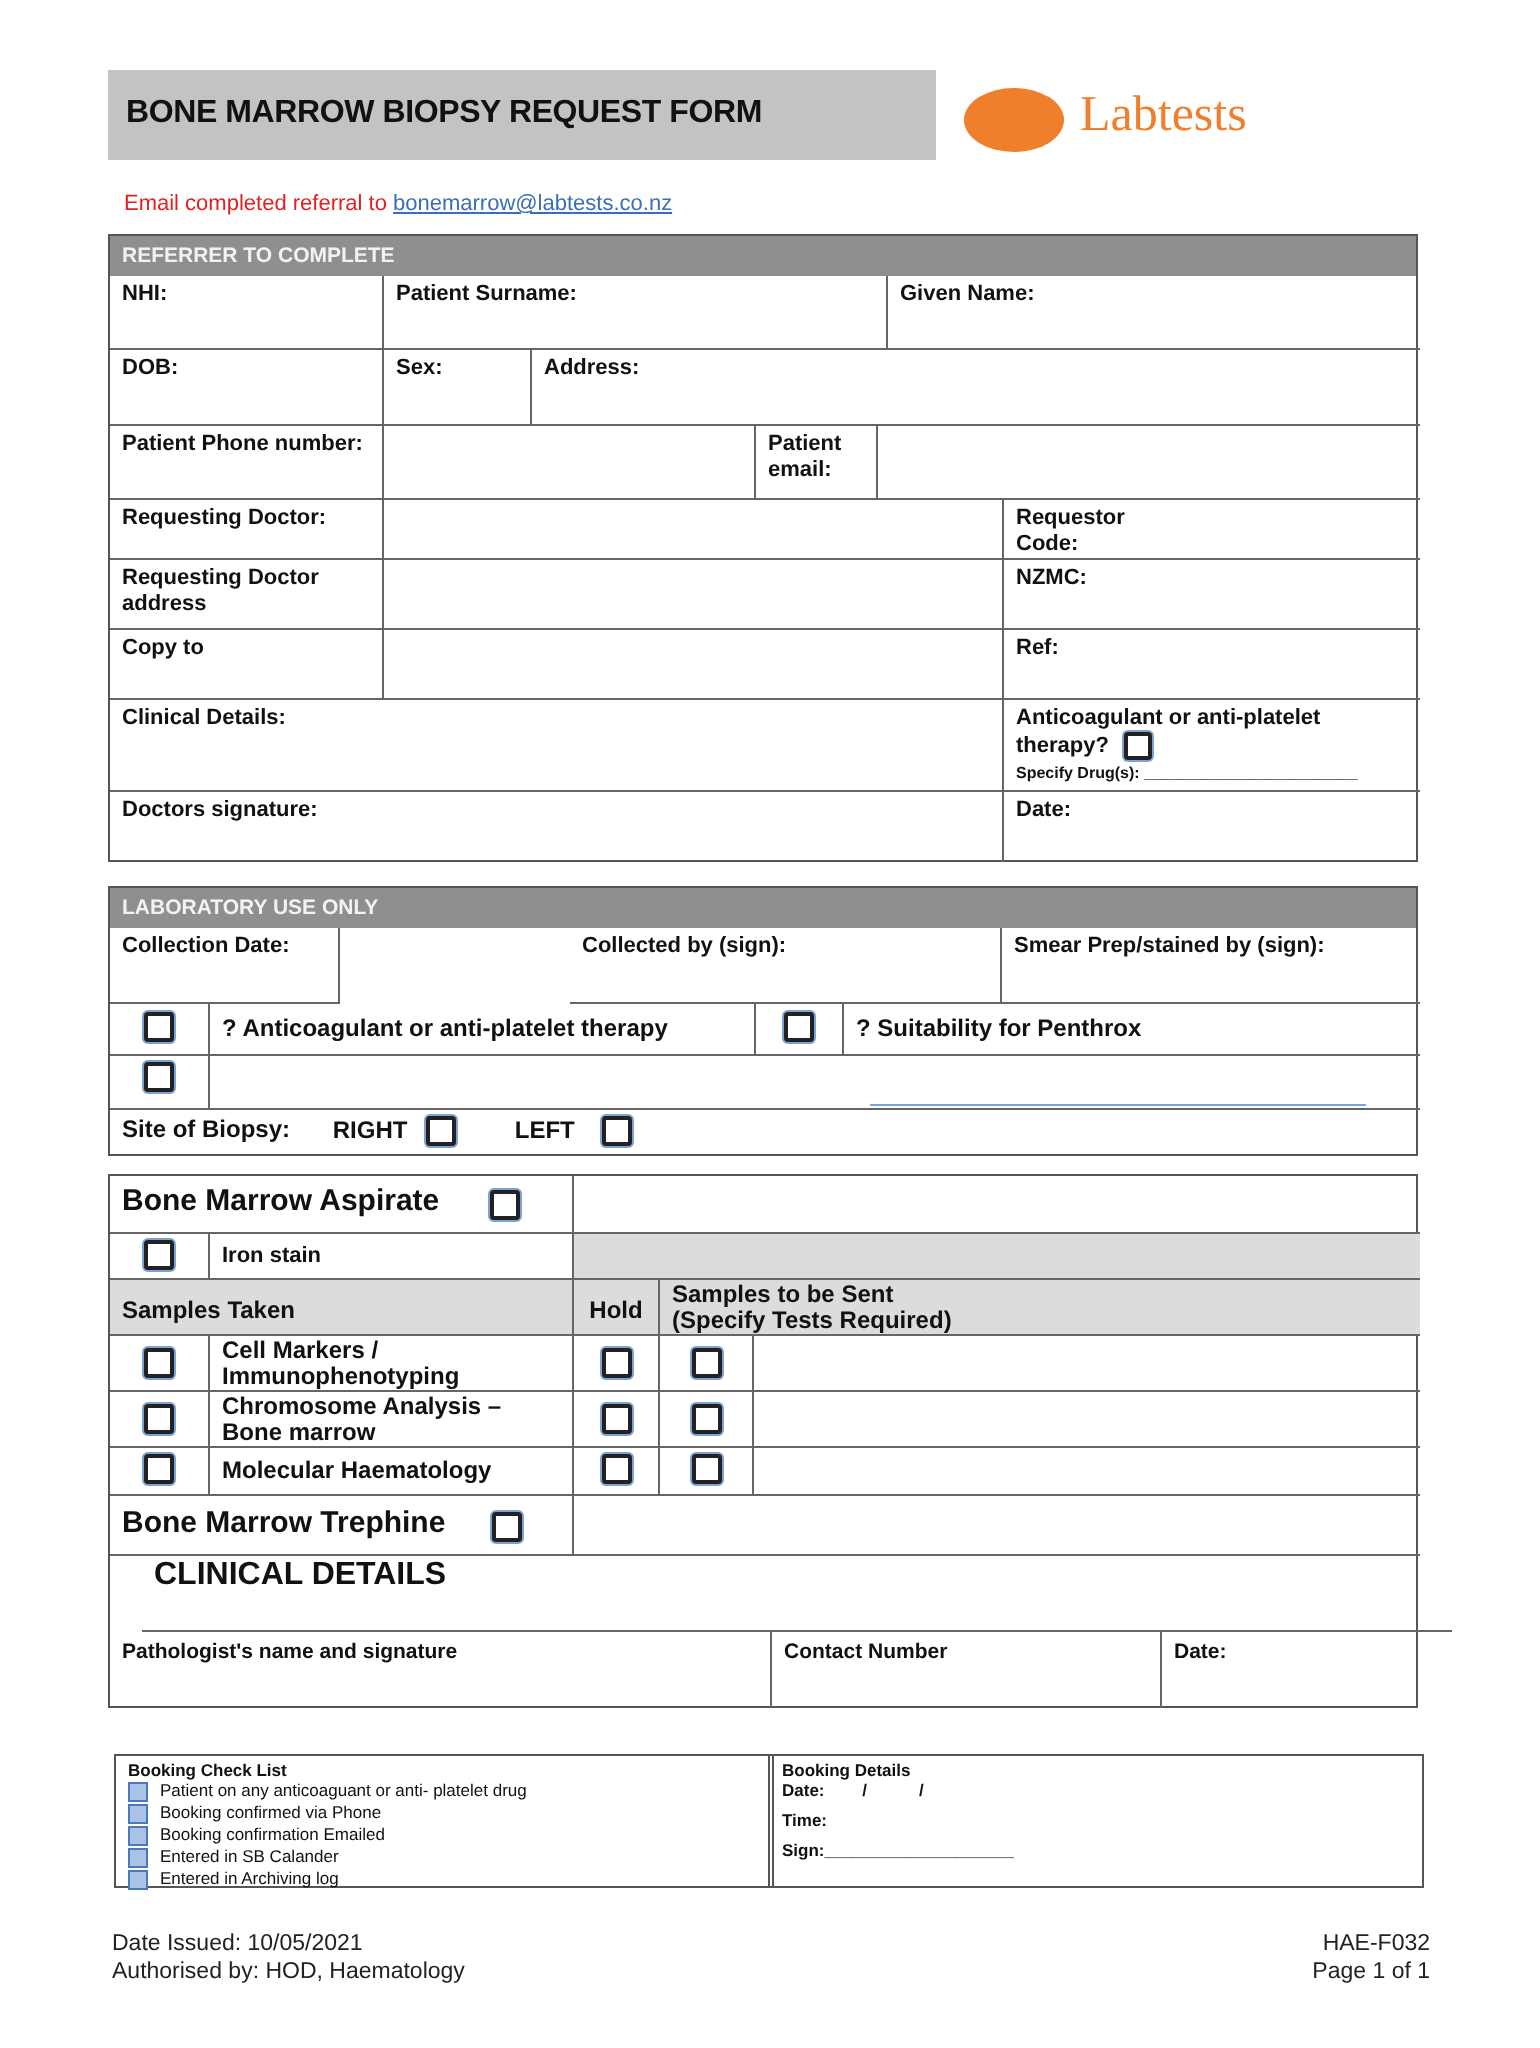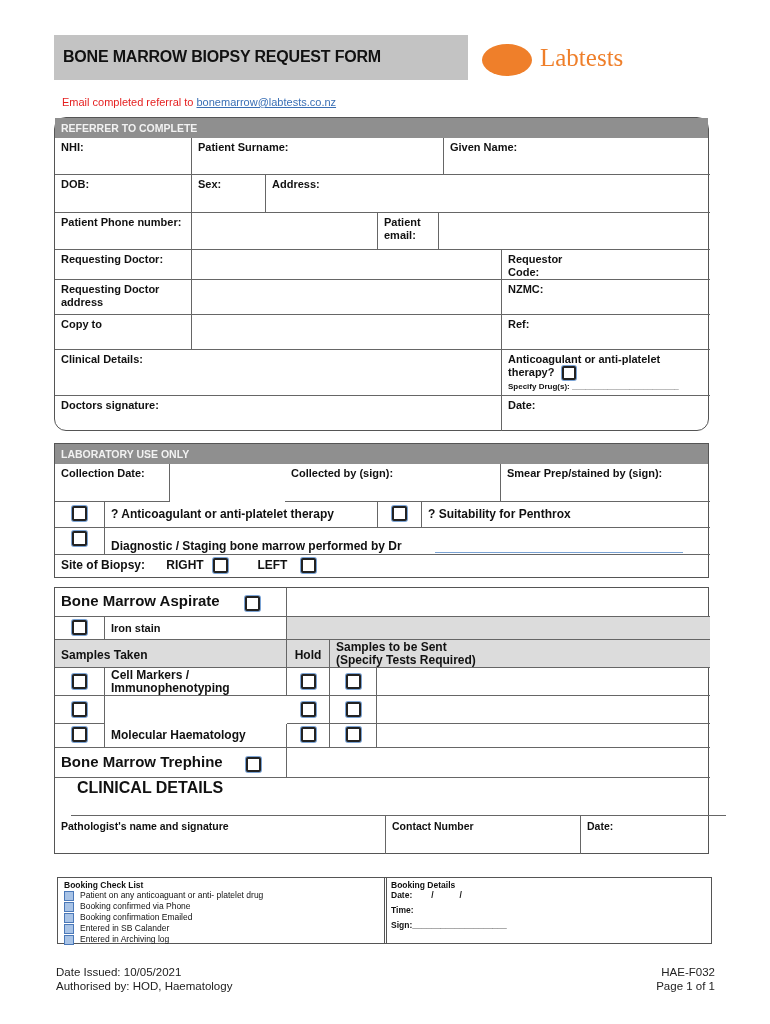--- a/index.html
+++ b/index.html
@@ -40,21 +40,21 @@
   <span class="title-text">BONE MARROW BIOPSY REQUEST FORM</span>
 </div>
 <div class="abs logo">
   <div class="logo-oval"></div>
   <span class="logo-text">Labtests</span>
 </div>
 <div class="abs email-line">
   <span class="email-label">Email completed referral to </span><span class="email-link">bonemarrow@labtests.co.nz</span>
 </div>
 
-<div class="sec" style="top:117px;height:314px;border-radius:12px;">
+<div class="sec" style="top:117px;height:314px;">
   <div class="sec-head">REFERRER TO COMPLETE</div>
 
   <div class="cell" style="left:0;top:20px;width:137px;height:37px;"><span>NHI:</span></div>
   <div class="cell" style="left:137px;top:20px;width:252px;height:37px;"><span>Patient Surname:</span></div>
   <div class="cell noR" style="left:389px;top:20px;width:266px;height:37px;"><span>Given Name:</span></div>
 
   <div class="cell" style="left:0;top:57px;width:137px;height:38px;"><span>DOB:</span></div>
   <div class="cell" style="left:137px;top:57px;width:74px;height:38px;"><span>Sex:</span></div>
   <div class="cell noR" style="left:211px;top:57px;width:444px;height:38px;"><span>Address:</span></div>
 
@@ -96,21 +96,20 @@
   <div class="cell" style="left:230px;top:20px;width:216px;height:38px;"><span>Collected by (sign):</span></div>
   <div class="cell noR" style="left:446px;top:20px;width:209px;height:38px;"><span>Smear Prep/stained by (sign):</span></div>
 
   <div class="cell" style="left:0;top:58px;width:50px;height:26px;text-align:center;padding-top:4px;"><span class="cb"></span></div>
   <div class="cell" style="left:50px;top:58px;width:273px;height:26px;font-size:12px;padding-top:6px;"><span>? Anticoagulant or anti-platelet therapy</span></div>
   <div class="cell" style="left:323px;top:58px;width:44px;height:26px;text-align:center;padding-top:4px;"><span class="cb"></span></div>
   <div class="cell noR" style="left:367px;top:58px;width:288px;height:26px;font-size:12px;padding-top:6px;"><span>? Suitability for Penthrox</span></div>
 
   <div class="cell" style="left:0;top:84px;width:50px;height:27px;text-align:center;padding-top:3px;"><span class="cb"></span></div>
   <div class="cell noR" style="left:50px;top:84px;width:605px;height:27px;font-size:12px;padding-top:12px;">
-    <span>Diagnostic / Staging bone marrow performed by Dr</span>
     <span style="position:absolute;left:330px;top:24px;width:248px;border-bottom:1px solid #7ba3d4;"></span>
   </div>
 
   <div class="cell noR noB" style="left:0;top:111px;width:655px;height:23px;font-size:12px;padding-top:3px;">
     <span>Site of Biopsy:</span>
     <span style="margin-left:18px;">RIGHT</span>
     <span class="cb" style="margin-left:6px;"></span>
     <span style="margin-left:26px;">LEFT</span>
     <span class="cb" style="margin-left:10px;"></span>
   </div>
@@ -137,20 +136,24 @@
   <div class="cell" style="left:0;top:80px;width:50px;height:28px;text-align:center;padding-top:6px;"><span class="cb"></span></div>
   <div class="cell" style="left:50px;top:80px;width:182px;height:28px;font-size:12px;padding-top:1px;">
       <div>Cell Markers /</div>
       <div>Immunophenotyping</div>
     </div>
   <div class="cell" style="left:232px;top:80px;width:43px;height:28px;text-align:center;padding-top:6px;"><span class="cb"></span></div>
   <div class="cell" style="left:275px;top:80px;width:47px;height:28px;text-align:center;padding-top:6px;"><span class="cb"></span></div>
   <div class="cell noR" style="left:322px;top:80px;width:333px;height:28px;"></div>
 
   <div class="cell" style="left:0;top:108px;width:50px;height:28px;text-align:center;padding-top:6px;"><span class="cb"></span></div>
+  <div class="cell" style="left:50px;top:108px;width:182px;height:28px;font-size:12px;padding-top:1px;">
+      <div>Chromosome Analysis –</div>
+      <div>Bone marrow</div>
+    </div>
   <div class="cell" style="left:232px;top:108px;width:43px;height:28px;text-align:center;padding-top:6px;"><span class="cb"></span></div>
   <div class="cell" style="left:275px;top:108px;width:47px;height:28px;text-align:center;padding-top:6px;"><span class="cb"></span></div>
   <div class="cell noR" style="left:322px;top:108px;width:333px;height:28px;"></div>
 
   <div class="cell" style="left:0;top:136px;width:50px;height:24px;text-align:center;padding-top:3px;"><span class="cb"></span></div>
   <div class="cell" style="left:50px;top:136px;width:182px;height:24px;font-size:12px;padding-top:5px;"><span>Molecular Haematology</span></div>
   <div class="cell" style="left:232px;top:136px;width:43px;height:24px;text-align:center;padding-top:3px;"><span class="cb"></span></div>
   <div class="cell" style="left:275px;top:136px;width:47px;height:24px;text-align:center;padding-top:3px;"><span class="cb"></span></div>
   <div class="cell noR" style="left:322px;top:136px;width:333px;height:24px;"></div>
 

